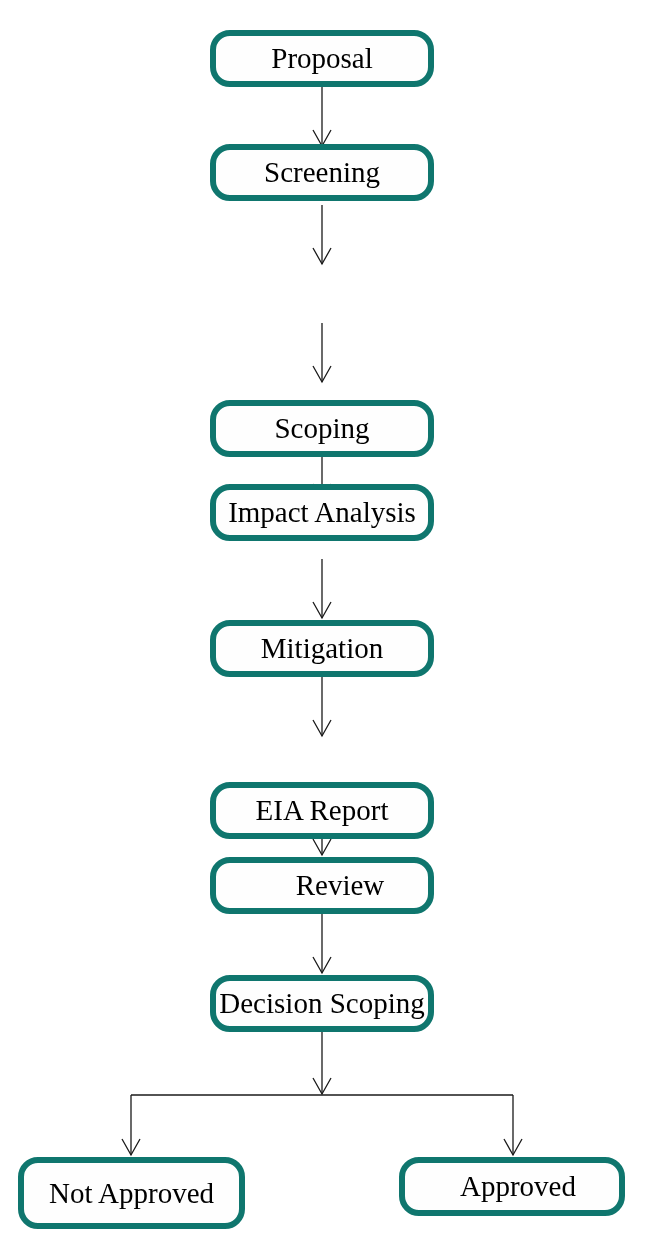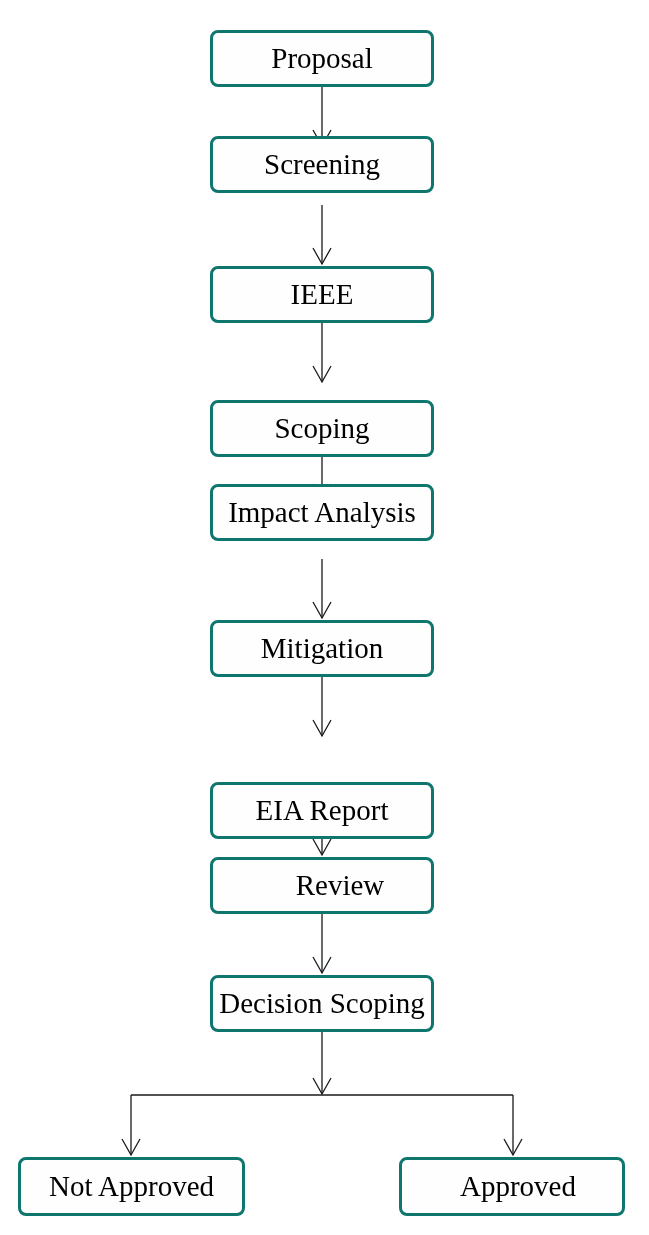--- a/index.html
+++ b/index.html
@@ -18,44 +18,44 @@
   #connectors {
     position: absolute;
     left: 0;
     top: 0;
     width: 649px;
     height: 1235px;
   }
   .node {
     position: absolute;
     box-sizing: border-box;
-    border: 3px solid #0f766e;
-    border-radius: 8px;
+    border: 6px solid #0f766e;
+    border-radius: 20px;
     background: #fefefe;
     display: flex;
     align-items: center;
     justify-content: center;
     font-size: 29px;
     color: #000000;
     white-space: nowrap;
     line-height: 1;
   }
   
   .main-node { left: 210px; width: 224px; height: 57px; }
   .n0 { top: 30px; }
-  .n1 { top: 136px; }
+  .n1 { top: 144px; }
   .n2 { top: 266px; }
   .n3 { top: 400px; }
   .n4 { top: 484px; }
   .n5 { top: 620px; }
   .n6 { top: 782px; }
   .n7 { top: 857px; padding-left: 36px; }
   .n8 { top: 975px; }
   
-  .n9  { left: 18px;  top: 1157px; width: 227px; height: 59px; }
+  .n9  { left: 18px;  top: 1157px; width: 227px; height: 72px; }
   .n10 { left: 399px; top: 1157px; width: 226px; height: 59px; padding-left: 12px; }
   .connector-line {
     stroke: #1a1a1a;
     stroke-width: 1.3;
     fill: none;
   }
 </style>
 </head>
 <body>
 
@@ -118,21 +118,20 @@
     </g>
 
     <g>
       <path class="connector-line" d="M513,1095 L513,1155"></path>
       <path class="connector-line" d="M504,1139 L513,1155 L522,1139"></path>
     </g>
   </svg>
 
   <div class="node main-node n0">Proposal</div>
   <div class="node main-node n1">Screening</div>
-  <div class="node main-node n2">IEEE</div>
   <div class="node main-node n3">Scoping</div>
   <div class="node main-node n4">Impact Analysis</div>
   <div class="node main-node n5">Mitigation</div>
   <div class="node main-node n6">EIA Report</div>
   <div class="node main-node n7">Review</div>
   <div class="node main-node n8">Decision Scoping</div>
   <div class="node n9">Not Approved</div>
   <div class="node n10">Approved</div>
 
 </div>

